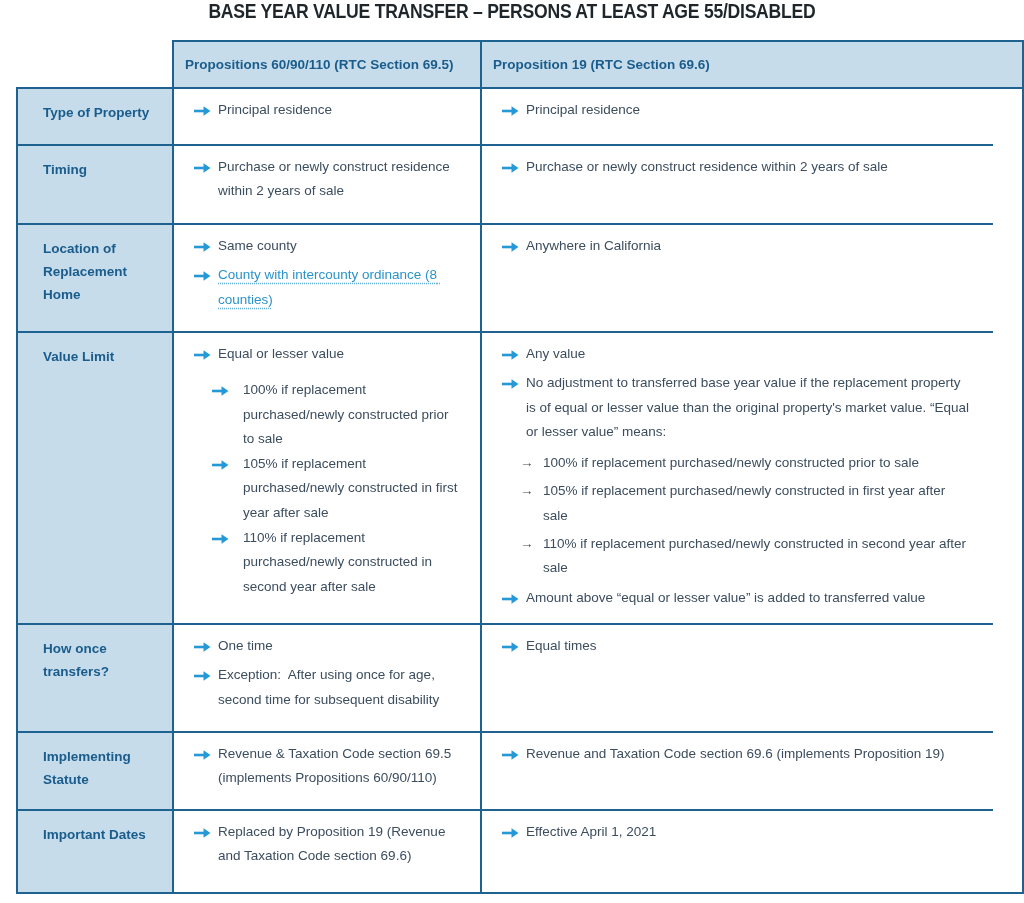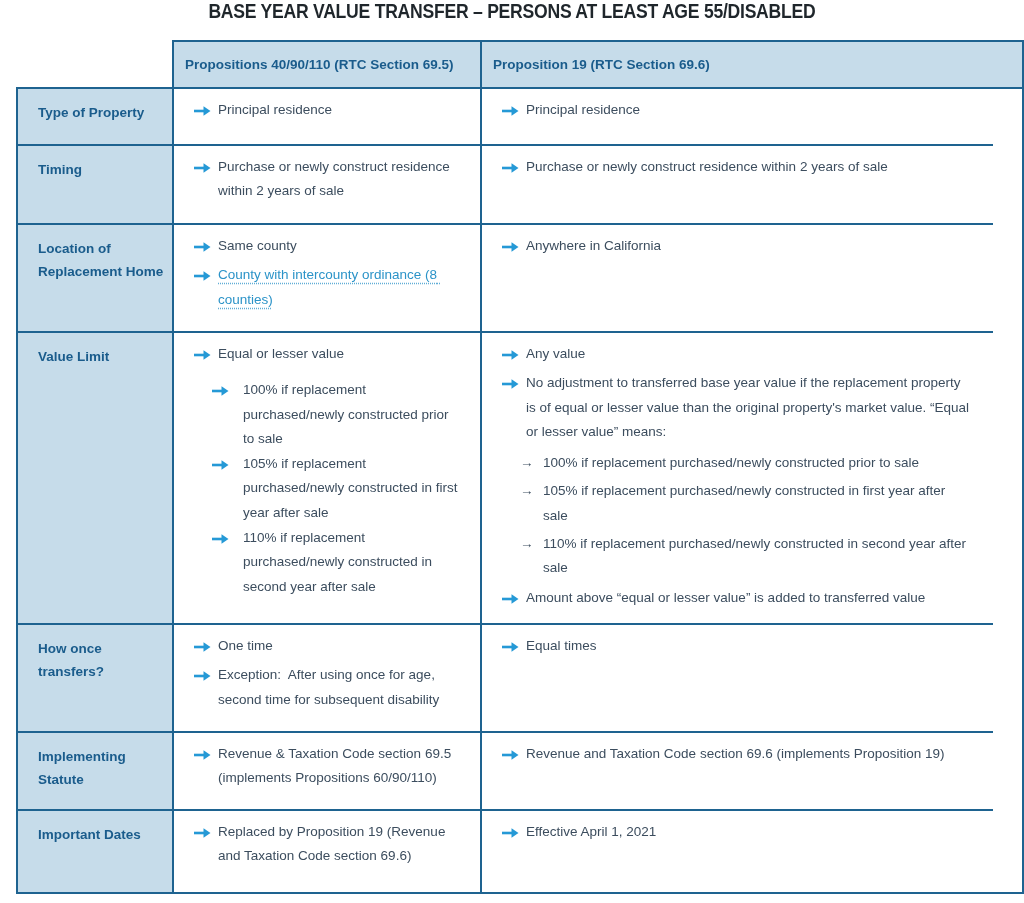--- a/index.html
+++ b/index.html
@@ -37,21 +37,21 @@
   }
   .hdr .th.first{border-right:2px solid #1e6390;}
 
   .bodygrid{
     display:grid;grid-template-columns:156px 308px 511px;
     border:2px solid #1e6390;
   }
   .cell{box-sizing:border-box;border-bottom:2px solid #1e6390;background:#ffffff;}
   .rh{
     background:#c6dcea;border-right:2px solid #1e6390;
-    padding:13px 8px 0 20px;
+    padding:13px 8px 0 25px;
     font-size:13.5px;font-weight:bold;color:#1a5c8c;line-height:1.7;
   }
   .c1{border-right:2px solid #1e6390;}
   .td{padding:9px 20px 8px 20px;font-size:13.5px;line-height:1.8;}
   .lastrow{border-bottom:none;}
 
   .r0{min-height:57px}.r1{min-height:79px}.r2{min-height:108px}
   .r3{min-height:268px}.r4{min-height:108px}.r5{min-height:78px}.r6{min-height:81px}
 
   
@@ -84,21 +84,21 @@
 
 <div class="page">
 
   <div class="title-wrap">
     <div class="page-title">BASE YEAR VALUE TRANSFER – PERSONS AT LEAST AGE 55/DISABLED</div>
   </div>
 
   <div class="tbl">
 
     <div class="hdr">
-      <div class="th first">Propositions 40/90/110 (RTC Section 69.5)</div>
+      <div class="th first">Propositions 60/90/110 (RTC Section 69.5)</div>
       <div class="th">Proposition 19 (RTC Section 69.6)</div>
     </div>
 
     <div class="bodygrid">
 
       <div class="cell rh r0">Type of Property</div>
       <div class="cell c1 td r0">
         <div class="bullet">
           <div class="b-row">
               <span class="arr">

